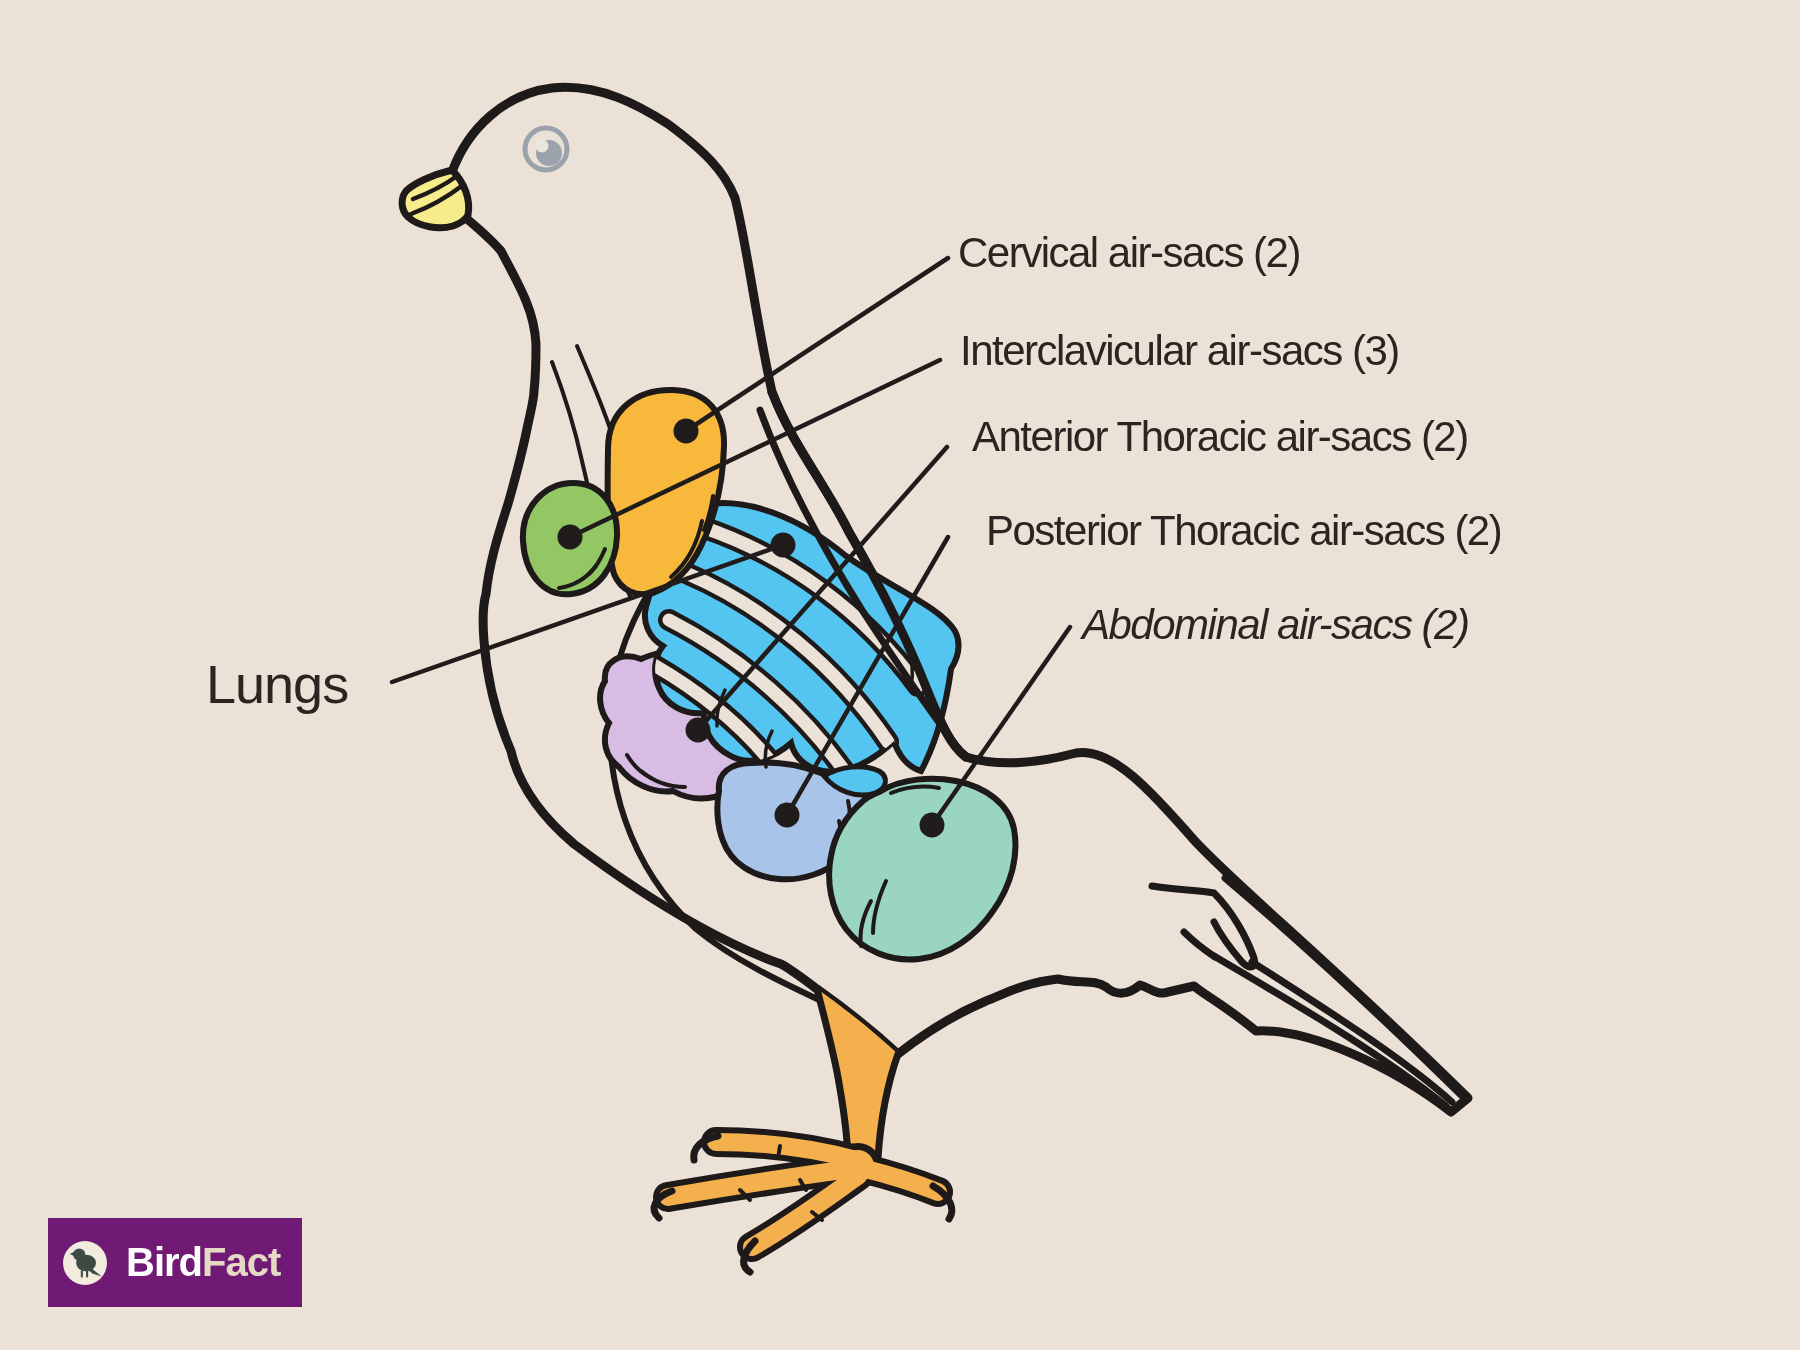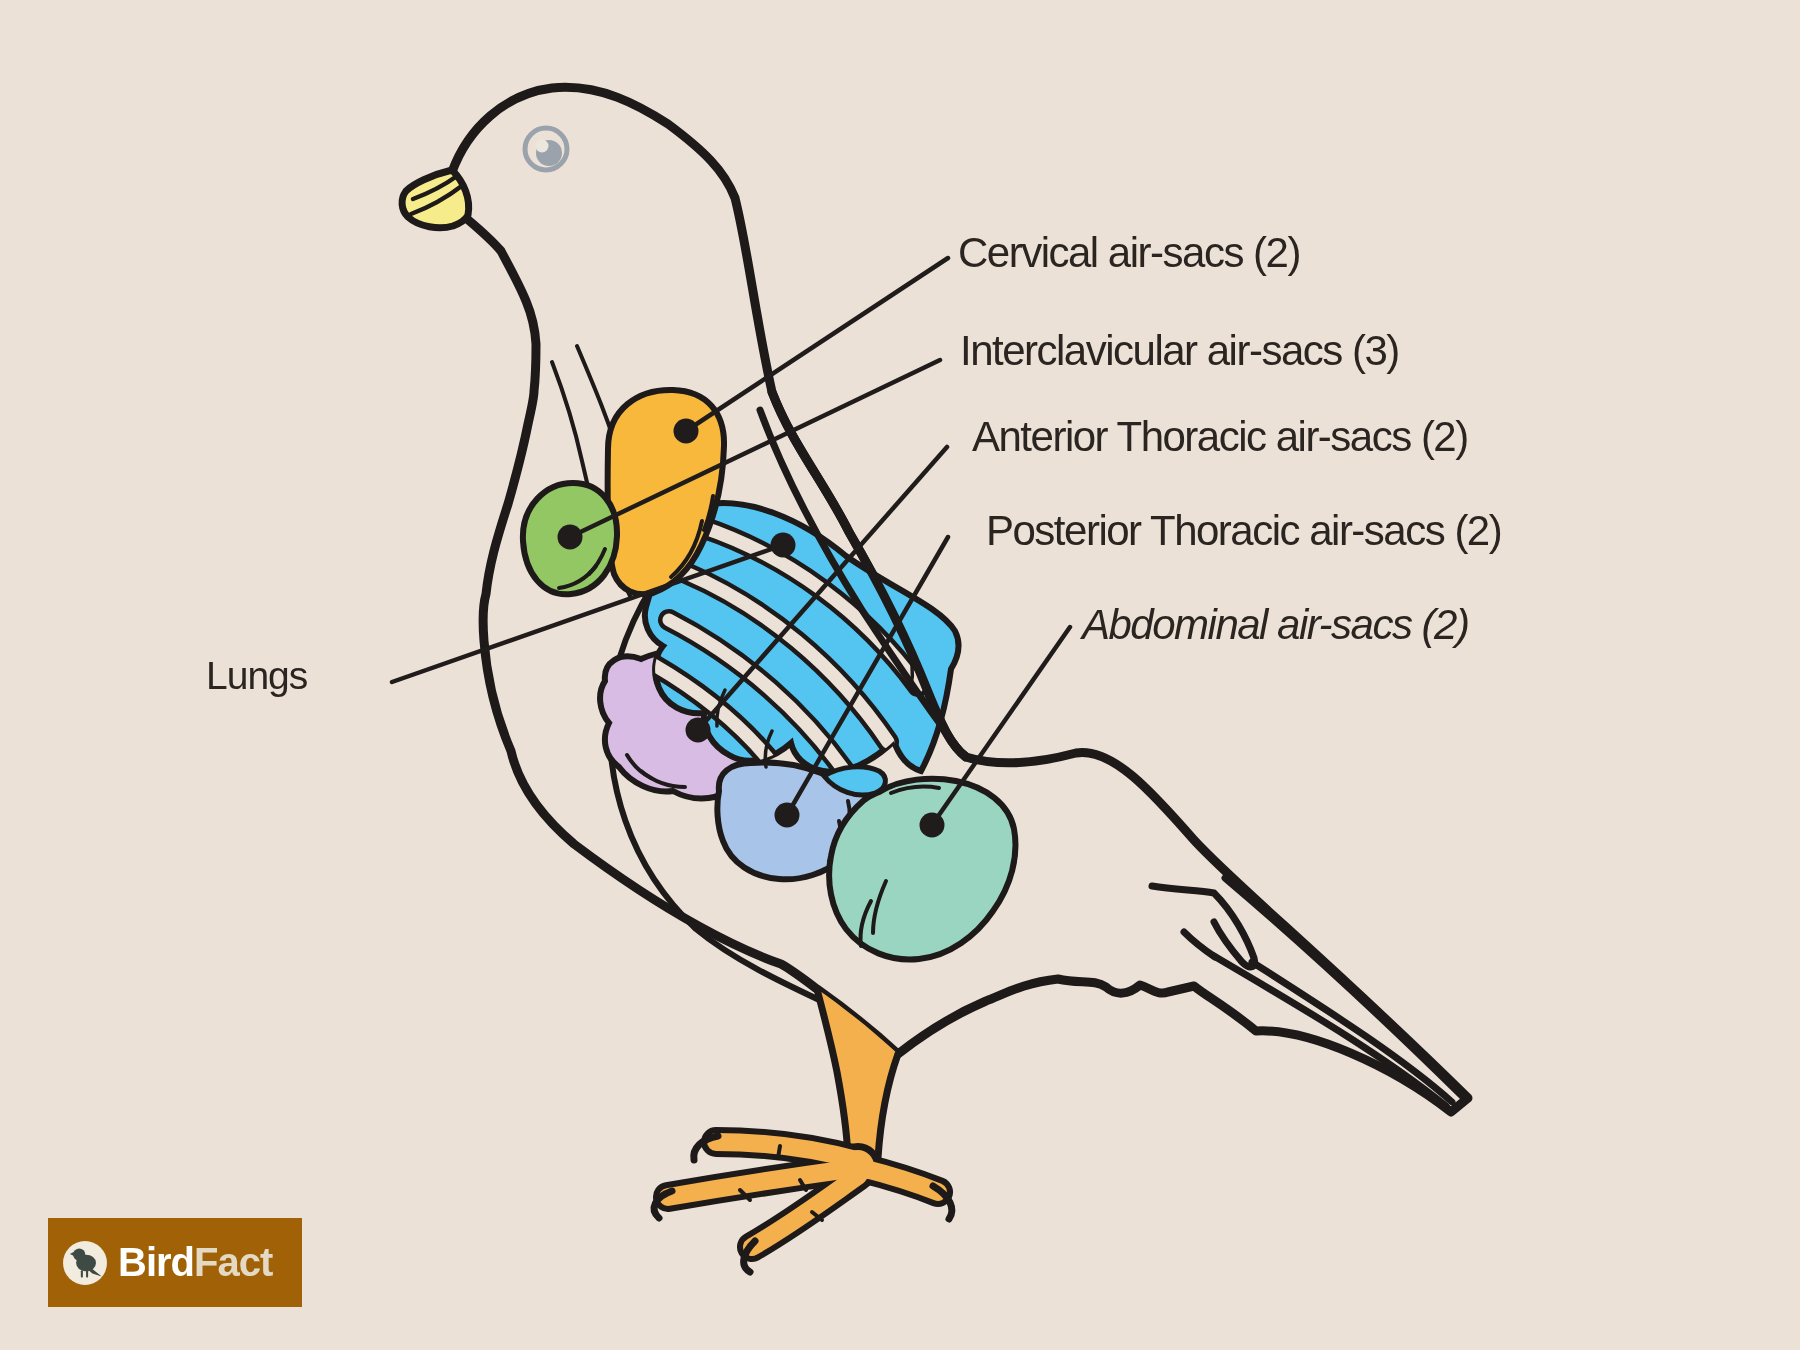--- a/index.html
+++ b/index.html
@@ -1,21 +1,21 @@
 <!DOCTYPE html>
 <html><head>
 <meta charset="utf-8">
 <style>
   html,body{margin:0;padding:0;background:#ECE1D6;}
   .stage{position:relative;width:1662px;height:1350px;overflow:hidden;
          font-family:"Liberation Sans", sans-serif;background:#ECE1D6;}
   .stage svg.art{position:absolute;left:0;top:0;}
   .lbl{position:absolute;color:#2B2522;font-size:42px;letter-spacing:-1.5px;
        line-height:1.1;white-space:nowrap;}
-  .lbl-lungs{font-size:39px;letter-spacing:-1px;}
+  .lbl-lungs{font-size:54px;letter-spacing:-1px;}
   .logo{position:absolute;left:48px;top:1218px;width:254px;height:89px;
         display:flex;align-items:center;padding-left:14px;box-sizing:border-box;}
   .logo .mark{width:46px;height:46px;margin-right:10px;flex:0 0 auto;}
   .logo .wordmark{font-weight:bold;font-size:40px;letter-spacing:-1px;}
   .logo .w1{color:#FFFFFF;}
   .logo .w2{color:#E4DAC4;}
 </style>
 </head>
 <body>
 
@@ -219,21 +219,21 @@
   </g>
 </svg>
 
 <div class="lbl" style="left:958px;top:230px;">Cervical air-sacs (2)</div>
 <div class="lbl" style="left:960px;top:328px;">Interclavicular air-sacs (3)</div>
 <div class="lbl" style="left:964px;top:414px;margin-left:8px;">Anterior Thoracic air-sacs (2)</div>
 <div class="lbl" style="left:962px;top:508px;margin-left:24px;">Posterior Thoracic air-sacs (2)</div>
 <div class="lbl" style="left:1082px;top:602px;font-style:italic;">Abdominal air-sacs (2)</div>
 <div class="lbl lbl-lungs" style="left:206px;top:655px;">Lungs</div>
 
-<div class="logo" style="background: #a16207;">
+<div class="logo" style="background: #701a75; gap: 8px;">
   <svg class="mark" viewBox="0 0 44 44">
     <circle cx="22" cy="22" r="21" fill="#F2ECDF"></circle>
     <g fill="#3E4B45">
       <ellipse cx="23" cy="22" rx="9.5" ry="8"></ellipse>
       <circle cx="16.5" cy="14" r="5.8"></circle>
       <polygon points="7.5,13.5 13,10.5 13,16"></polygon>
       <polygon points="27,26 38,35 29,32 25.5,29"></polygon>
       <rect x="18" y="29" width="2" height="7" rx="1"></rect>
       <rect x="23" y="29" width="2" height="7" rx="1"></rect>
     </g>

